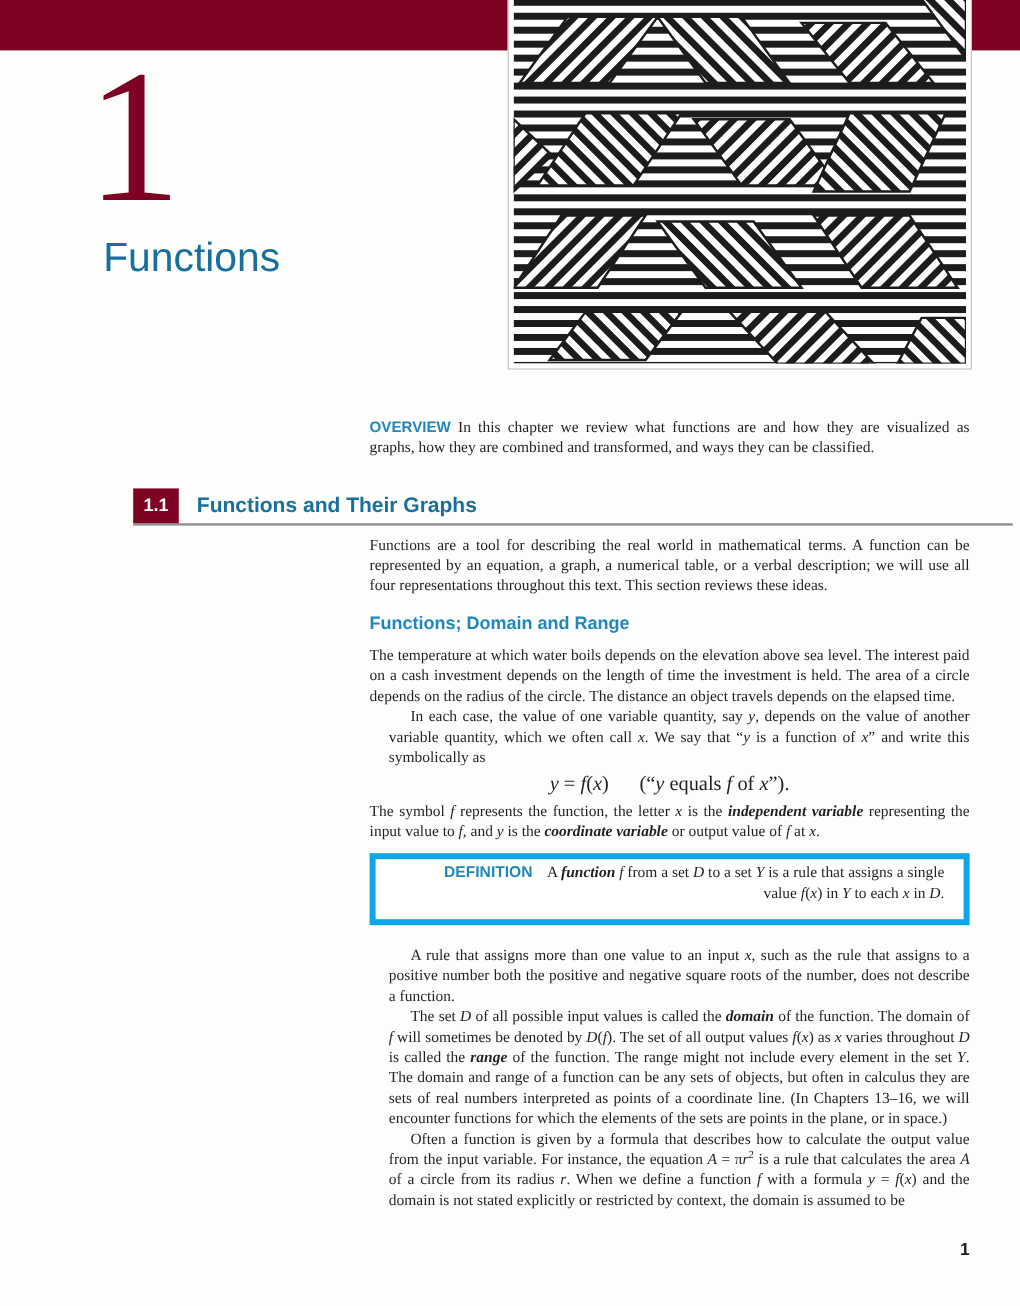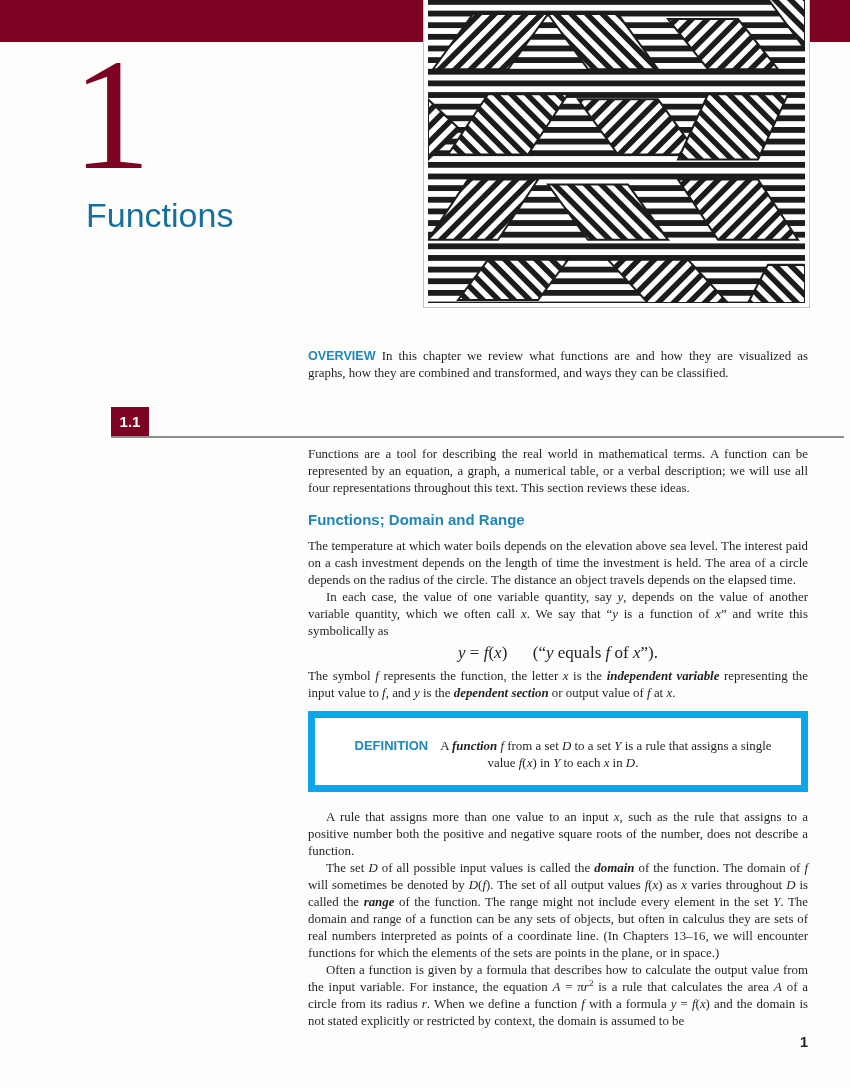--- a/index.html
+++ b/index.html
@@ -56,33 +56,33 @@
   .section-title{
     font-family:"Liberation Sans", sans-serif;font-weight:bold;
     font-size:17.5px;line-height:29px;color:var(--title_blue);
     margin-left:15px;
   }
   .main-col{
     position:absolute;left:308px;top:446px;width:500px;
     font-size:12.9px;line-height:17px;text-align:justify;
   }
   .main-col p{margin:0;}
-  .main-col p.indent{text-indent:18px;}
+  .main-col p.indent{text-indent:18px;margin-left:16px;}
   .subheading{
     font-family:"Liberation Sans", sans-serif;font-weight:bold;
     font-size:15px;line-height:20px;color:var(--accent_blue);
     margin:13px 0 8px 0;text-align:left;
   }
   .equation{
     text-align:center;margin:4px 0 7px 0;font-size:17px;
   }
   .defbox{
-    border:7px solid #0ea5e9;background:#fffffe;
+    border:5px solid #0ea5e9;background:#fffffe;
     margin:9px 0 17px 0;
-    padding:19px 16px 13px 26px;text-align:center;
+    padding:2px 16px 13px 26px;text-align:right;
   }
   .defbox .def-label{
     font-family:"Liberation Sans", sans-serif;font-weight:bold;
     font-size:13px;color:var(--accent_blue);padding-right:12px;
   }
   .page-number{
     position:absolute;top:1034px;right:42px;
     font-family:"Liberation Sans", sans-serif;font-weight:bold;
     font-size:14.5px;color:var(--text);
   }
@@ -134,34 +134,35 @@
   <div class="chapter-number">1</div>
 
   <h1 class="chapter-title">Functions</h1>
 
   <div class="overview">
     <span class="ov-label">OVERVIEW</span><span>In this chapter we review what functions are and how they are visualized as graphs, how they are combined and transformed, and ways they can be classified.</span>
   </div>
 
   <div class="section-header">
     <span class="section-badge">1.1</span>
+    <h2 class="section-title">Functions and Their Graphs</h2>
   </div>
 
   <div class="main-col">
     <p>Functions are a tool for describing the real world in mathematical terms. A function can be represented by an equation, a graph, a numerical table, or a verbal description; we will use all four representations throughout this text. This section reviews these ideas.</p>
 
     <h3 class="subheading">Functions; Domain and Range</h3>
 
     <p>The temperature at which water boils depends on the elevation above sea level. The interest paid on a cash investment depends on the length of time the investment is held. The area of a circle depends on the radius of the circle. The distance an object travels depends on the elapsed time.</p>
 
     <p class="indent">In each case, the value of one variable quantity, say <i>y</i>, depends on the value of another variable quantity, which we often call <i>x</i>. We say that “<i>y</i> is a function of <i>x</i>” and write this symbolically as</p>
 
     <div class="equation"><i>y</i> = <i>f</i>(<i>x</i>)  (“<i>y</i> equals <i>f</i> of <i>x</i>”).</div>
 
-    <p>The symbol <i>f</i> represents the function, the letter <i>x</i> is the <b>independent variable</b> representing the input value to <i>f</i>, and <i>y</i> is the <b>dependent section</b> or output value of <i>f</i> at <i>x</i>.</p>
+    <p>The symbol <i>f</i> represents the function, the letter <i>x</i> is the <b>independent variable</b> representing the input value to <i>f</i>, and <i>y</i> is the <b>coordinate variable</b> or output value of <i>f</i> at <i>x</i>.</p>
 
     <div class="defbox">
       <span class="def-label">DEFINITION</span><span>A <b>function</b> <i>f</i> from a set <i>D</i> to a set <i>Y</i> is a rule that assigns a single value <i>f</i>(<i>x</i>) in <i>Y</i> to each <i>x</i> in <i>D</i>.</span>
     </div>
 
     <p class="indent">A rule that assigns more than one value to an input <i>x</i>, such as the rule that assigns to a positive number both the positive and negative square roots of the number, does not describe a function.</p>
 
     <p class="indent">The set <i>D</i> of all possible input values is called the <b>domain</b> of the function. The domain of <i>f</i> will sometimes be denoted by <i>D</i>(<i>f</i>). The set of all output values <i>f</i>(<i>x</i>) as <i>x</i> varies throughout <i>D</i> is called the <b>range</b> of the function. The range might not include every element in the set <i>Y</i>. The domain and range of a function can be any sets of objects, but often in calculus they are sets of real numbers interpreted as points of a coordinate line. (In Chapters 13–16, we will encounter functions for which the elements of the sets are points in the plane, or in space.)</p>
 
     <p class="indent">Often a function is given by a formula that describes how to calculate the output value from the input variable. For instance, the equation <i>A</i> = π<i>r</i><sup>2</sup> is a rule that calculates the area <i>A</i> of a circle from its radius <i>r</i>. When we define a function <i>f</i> with a formula <i>y</i> = <i>f</i>(<i>x</i>) and the domain is not stated explicitly or restricted by context, the domain is assumed to be</p>

